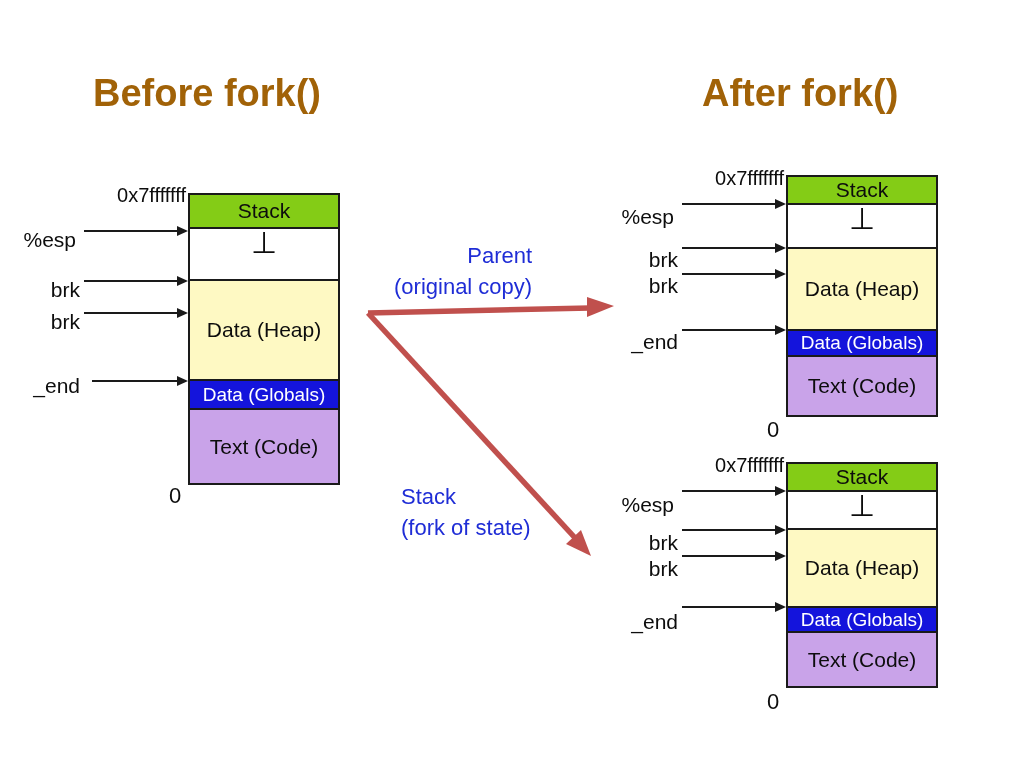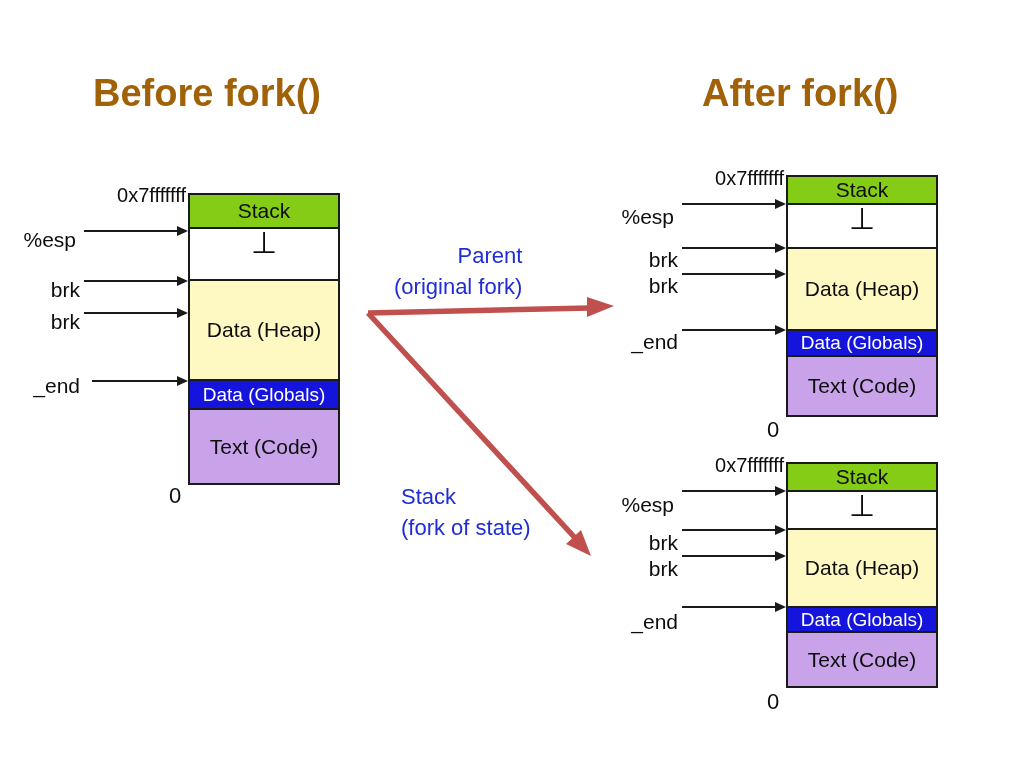--- a/index.html
+++ b/index.html
@@ -163,21 +163,21 @@
     <div class="parrow" style="left:682px; top:529px; width:102px;"></div>
     <div class="parrow" style="left:682px; top:555px; width:102px;"></div>
     <div class="parrow" style="left:682px; top:606px; width:102px;"></div>
 
     <div class="zero" style="left:767px; top:690px;">0</div>
   </div>
 
   
   <div class="anno" style="left:394px; top:240px;text-align:right;">
     <div>Parent</div>
-    <div>(original fork)</div>
+    <div>(original copy)</div>
   </div>
   <div class="anno" style="left:401px; top:481px;">
     <div>Stack</div>
     <div>(fork of state)</div>
   </div>
 
   
   <svg class="overlay" width="1024" height="768" viewBox="0 0 1024 768">
     <g>
       <line x1="368" y1="313" x2="590" y2="308" stroke="#C0504D" stroke-width="5.5"></line>

